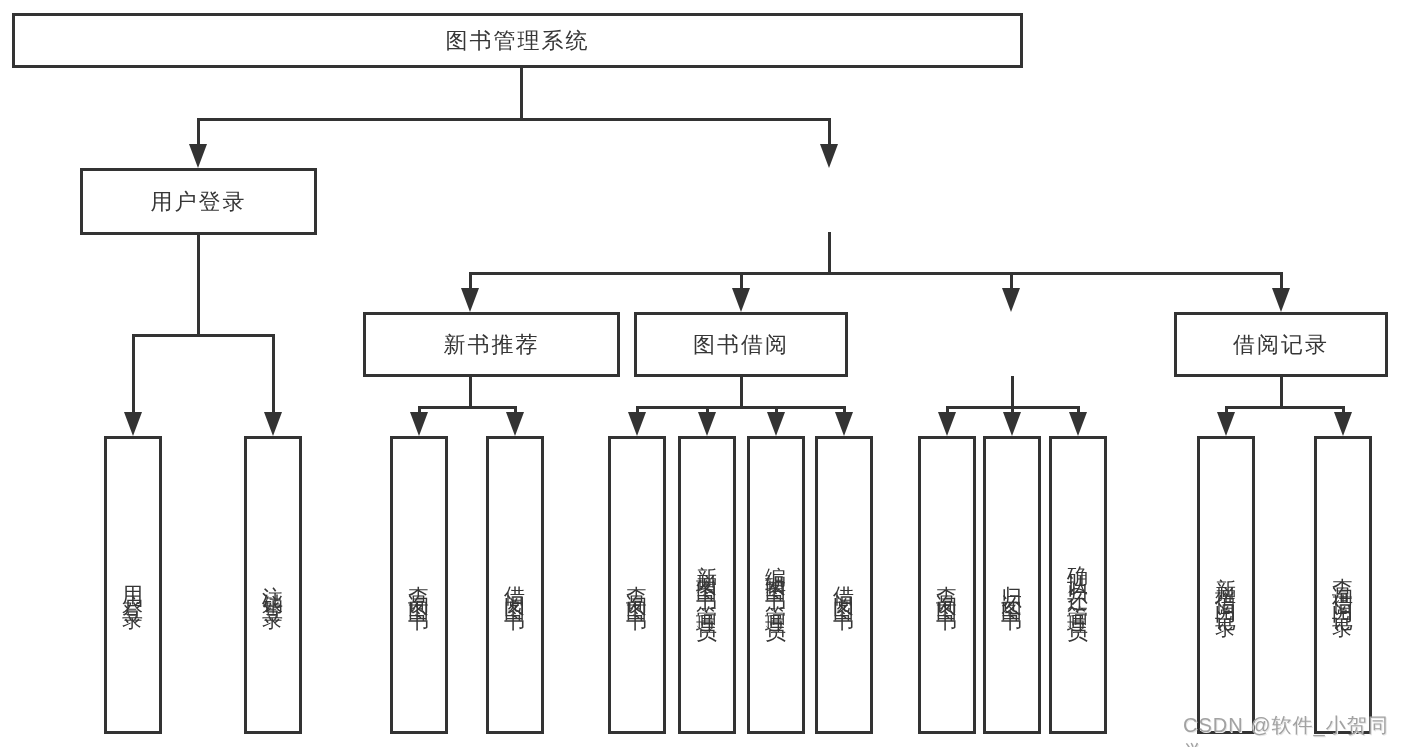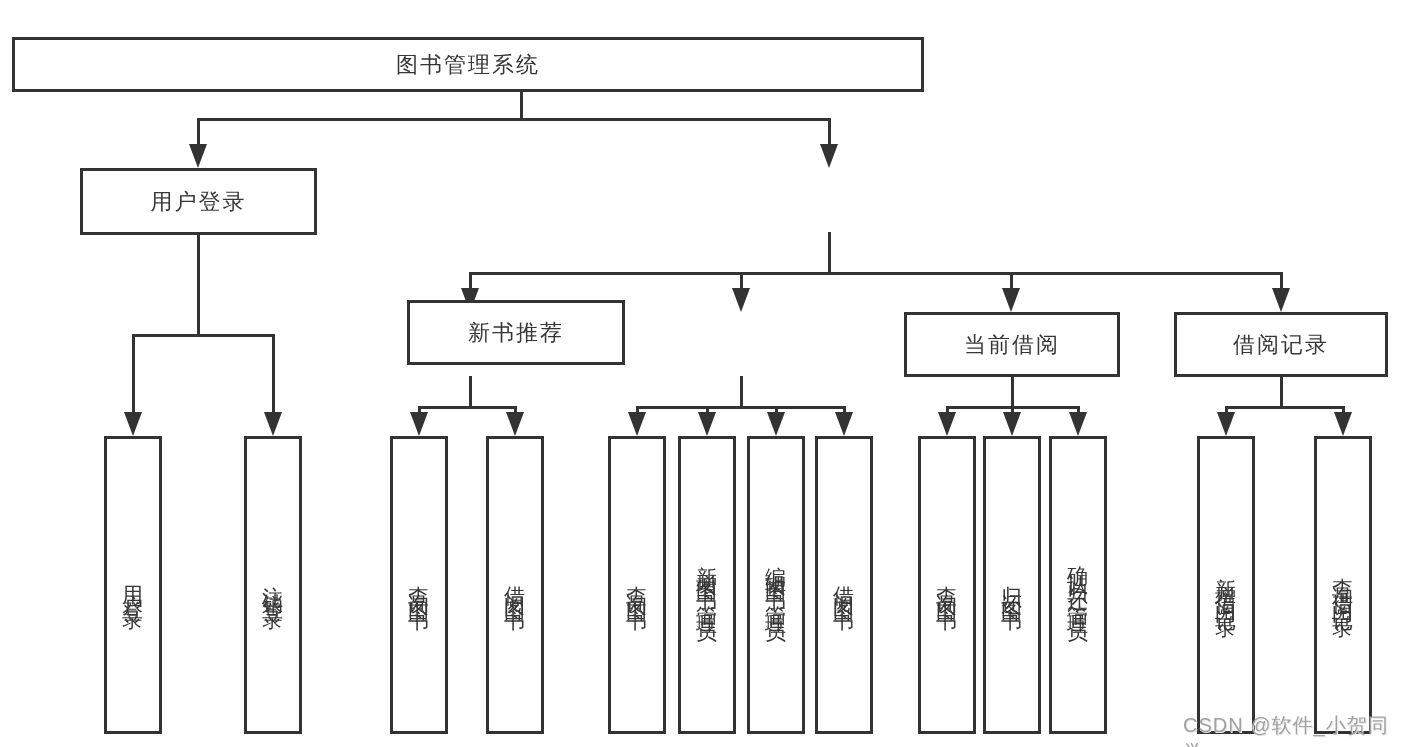--- a/index.html
+++ b/index.html
@@ -115,34 +115,34 @@
   <div class="arrow" style="left:628px;  top:412px;"></div>
   <div class="arrow" style="left:698px;  top:412px;"></div>
   <div class="arrow" style="left:767px;  top:412px;"></div>
   <div class="arrow" style="left:835px;  top:412px;"></div>
   <div class="arrow" style="left:938px;  top:412px;"></div>
   <div class="arrow" style="left:1003px; top:412px;"></div>
   <div class="arrow" style="left:1069px; top:412px;"></div>
   <div class="arrow" style="left:1217px; top:412px;"></div>
   <div class="arrow" style="left:1334px; top:412px;"></div>
 
-  <div class="node" style="left:12px; top:13px; width:912px; height:55px;margin-top:24px;">
+  <div class="node" style="left:12px; top:13px; width:1011px; height:55px;">
     <span>图书管理系统</span>
   </div>
 
   <div class="node" style="left:80px; top:168px; width:237px; height:67px;">
     <span>用户登录</span>
   </div>
 
 
-  <div class="node" style="left:363px; top:300px; width:218px; height:65px;margin-left:44px;">
+  <div class="node" style="left:363px; top:312px; width:257px; height:65px;">
     <span>新书推荐</span>
   </div>
-  <div class="node" style="left:904px; top:312px; width:216px; height:65px;">
-    <span>当前借阅</span>
+  <div class="node" style="left:634px; top:312px; width:214px; height:65px;">
+    <span>图书借阅</span>
   </div>
   <div class="node" style="left:1174px; top:312px; width:214px; height:65px;">
     <span>借阅记录</span>
   </div>
 
   <div class="node leaf" style="left:104px; top:436px; width:58px; height:298px;">
     <span class="vtext">用户登录</span>
   </div>
   <div class="node leaf" style="left:244px; top:436px; width:58px; height:298px;">
     <span class="vtext">注销登录</span>

